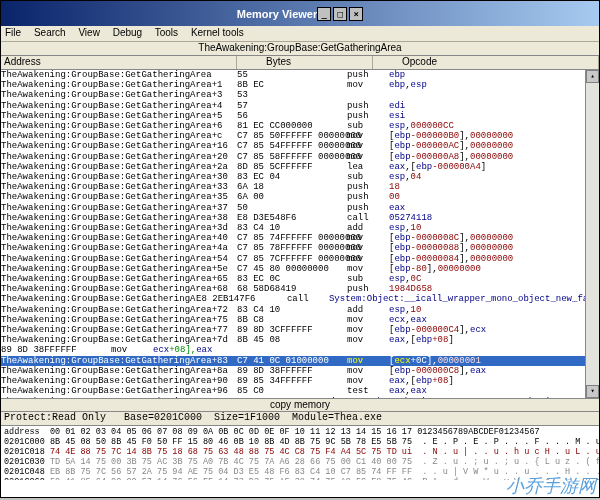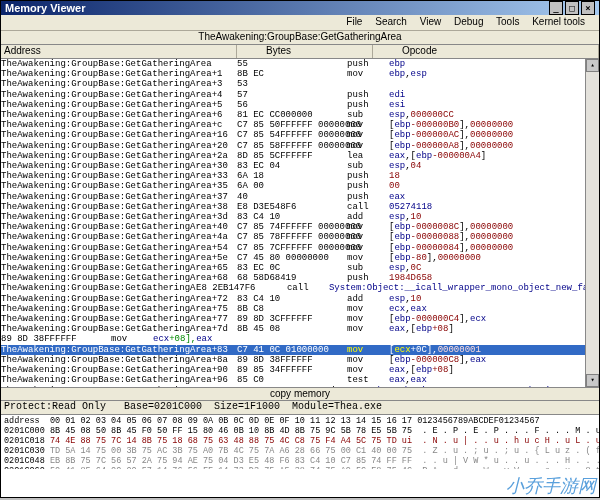--- a/index.html
+++ b/index.html
@@ -1,21 +1,21 @@
 <!DOCTYPE html>
 <html><head>
 <meta charset="utf-8">
 <style>
 * { margin:0; padding:0; box-sizing:border-box; }
 body { font-family: "Microsoft Sans Serif", Tahoma, sans-serif; font-size:10px; background:#c0c0c0; width:600px; height:500px; overflow:hidden; position:relative; }
 .window { width:600px; height:498px; border:1px solid #000; background:#fff; }
-.titlebar { height:14px; background:linear-gradient(to right,#0a246a,#a6caf0); color:#fff; font-weight:bold; font-size:11px; padding:2px 4px; display:flex; justify-content:space-between; align-items:center; }
+.titlebar { height:25px; background:linear-gradient(to right,#0a246a,#a6caf0); color:#fff; font-weight:bold; font-size:11px; padding:2px 4px; display:flex; justify-content:center; align-items:center; }
 .titlebar .btns { display:flex; gap:2px; }
 .titlebar .btns span { width:14px; height:14px; background:#c0c0c0; border:1px solid #000; display:flex; align-items:center; justify-content:center; font-size:9px; color:#000; font-family:monospace; }
-.menubar { height:16px; background:#ece9d8; border-bottom:1px solid #aca899; font-size:10px; padding:1px 4px;text-align:right; }
+.menubar { height:16px; background:#ece9d8; border-bottom:1px solid #aca899; font-size:10px; padding:1px 4px; }
 .menubar span { margin-right:10px; }
 .context-hdr { height:14px; background:#ece9d8; text-align:center; font-size:10px; border-bottom:1px solid #888; }
 .colhdr { display:flex; background:#ece9d8; border-bottom:1px solid #888; font-size:10px; height:14px;gap:26px; }
 .colhdr div { border-right:1px solid #aca899; padding:0 3px; }
 .col-addr { width:236px; }
 .col-bytes { width:110px; }
 .col-op { flex:1; }
 .dis { font-family:"Courier New",monospace; font-size:9px; line-height:10.2px; background:#fff; overflow:hidden; height:328px; position:relative; }
 .row { display:flex; white-space:pre; }
 .row.sel { background:#316ac5; color:#fff; }
@@ -78,21 +78,21 @@
       <div class="row"><span class="a">TheAwakening:GroupBase:GetGatheringArea+4</span><span class="b">57</span><span class="o"><span class="op-mn">push</span><span class="reg">edi</span></span></div>
       <div class="row"><span class="a">TheAwakening:GroupBase:GetGatheringArea+5</span><span class="b">56</span><span class="o"><span class="op-mn">push</span><span class="reg">esi</span></span></div>
       <div class="row"><span class="a">TheAwakening:GroupBase:GetGatheringArea+6</span><span class="b">81 EC CC000000</span><span class="o"><span class="op-mn">sub</span><span class="reg">esp</span><span class="n">,</span><span class="num">000000CC</span></span></div>
       <div class="row"><span class="a">TheAwakening:GroupBase:GetGatheringArea+c</span><span class="b">C7 85 50FFFFFF 00000000</span><span class="o"><span class="op-mn">mov</span><span class="n">[</span><span class="reg">ebp</span><span class="num">-000000B0</span><span class="n">],</span><span class="num">00000000</span></span></div>
       <div class="row"><span class="a">TheAwakening:GroupBase:GetGatheringArea+16</span><span class="b">C7 85 54FFFFFF 00000000</span><span class="o"><span class="op-mn">mov</span><span class="n">[</span><span class="reg">ebp</span><span class="num">-000000AC</span><span class="n">],</span><span class="num">00000000</span></span></div>
       <div class="row"><span class="a">TheAwakening:GroupBase:GetGatheringArea+20</span><span class="b">C7 85 58FFFFFF 00000000</span><span class="o"><span class="op-mn">mov</span><span class="n">[</span><span class="reg">ebp</span><span class="num">-000000A8</span><span class="n">],</span><span class="num">00000000</span></span></div>
       <div class="row"><span class="a">TheAwakening:GroupBase:GetGatheringArea+2a</span><span class="b">8D 85 5CFFFFFF</span><span class="o"><span class="op-mn">lea</span><span class="reg">eax</span><span class="n">,[</span><span class="reg">ebp</span><span class="num">-000000A4</span><span class="n">]</span></span></div>
       <div class="row"><span class="a">TheAwakening:GroupBase:GetGatheringArea+30</span><span class="b">83 EC 04</span><span class="o"><span class="op-mn">sub</span><span class="reg">esp</span><span class="n">,</span><span class="num">04</span></span></div>
       <div class="row"><span class="a">TheAwakening:GroupBase:GetGatheringArea+33</span><span class="b">6A 18</span><span class="o"><span class="op-mn">push</span><span class="num">18</span></span></div>
       <div class="row"><span class="a">TheAwakening:GroupBase:GetGatheringArea+35</span><span class="b">6A 00</span><span class="o"><span class="op-mn">push</span><span class="num">00</span></span></div>
-      <div class="row"><span class="a">TheAwakening:GroupBase:GetGatheringArea+37</span><span class="b">40</span><span class="o"><span class="op-mn">push</span><span class="reg">eax</span></span></div>
+      <div class="row"><span class="a">TheAwakening:GroupBase:GetGatheringArea+37</span><span class="b">50</span><span class="o"><span class="op-mn">push</span><span class="reg">eax</span></span></div>
       <div class="row"><span class="a">TheAwakening:GroupBase:GetGatheringArea+38</span><span class="b">E8 D3E548F6</span><span class="o"><span class="op-mn">call</span><span class="call">05274118</span></span></div>
       <div class="row"><span class="a">TheAwakening:GroupBase:GetGatheringArea+3d</span><span class="b">83 C4 10</span><span class="o"><span class="op-mn">add</span><span class="reg">esp</span><span class="n">,</span><span class="num">10</span></span></div>
       <div class="row"><span class="a">TheAwakening:GroupBase:GetGatheringArea+40</span><span class="b">C7 85 74FFFFFF 00000000</span><span class="o"><span class="op-mn">mov</span><span class="n">[</span><span class="reg">ebp</span><span class="num">-0000008C</span><span class="n">],</span><span class="num">00000000</span></span></div>
       <div class="row"><span class="a">TheAwakening:GroupBase:GetGatheringArea+4a</span><span class="b">C7 85 78FFFFFF 00000000</span><span class="o"><span class="op-mn">mov</span><span class="n">[</span><span class="reg">ebp</span><span class="num">-00000088</span><span class="n">],</span><span class="num">00000000</span></span></div>
       <div class="row"><span class="a">TheAwakening:GroupBase:GetGatheringArea+54</span><span class="b">C7 85 7CFFFFFF 00000000</span><span class="o"><span class="op-mn">mov</span><span class="n">[</span><span class="reg">ebp</span><span class="num">-00000084</span><span class="n">],</span><span class="num">00000000</span></span></div>
       <div class="row"><span class="a">TheAwakening:GroupBase:GetGatheringArea+5e</span><span class="b">C7 45 80 00000000</span><span class="o"><span class="op-mn">mov</span><span class="n">[</span><span class="reg">ebp</span><span class="num">-80</span><span class="n">],</span><span class="num">00000000</span></span></div>
       <div class="row"><span class="a">TheAwakening:GroupBase:GetGatheringArea+65</span><span class="b">83 EC 0C</span><span class="o"><span class="op-mn">sub</span><span class="reg">esp</span><span class="n">,</span><span class="num">0C</span></span></div>
       <div class="row"><span class="a">TheAwakening:GroupBase:GetGatheringArea+68</span><span class="b">68 58D68419</span><span class="o"><span class="op-mn">push</span><span class="num">1984D658</span></span></div>
       <div class="row"><span class="a">TheAwakening:GroupBase:GetGatheringArea+6d</span><span class="b">E8 2EB147F6</span><span class="o"><span class="op-mn">call</span><span class="call">System:Object:__icall_wrapper_mono_object_new_fast</span></span></div>
       <div class="row"><span class="a">TheAwakening:GroupBase:GetGatheringArea+72</span><span class="b">83 C4 10</span><span class="o"><span class="op-mn">add</span><span class="reg">esp</span><span class="n">,</span><span class="num">10</span></span></div>

